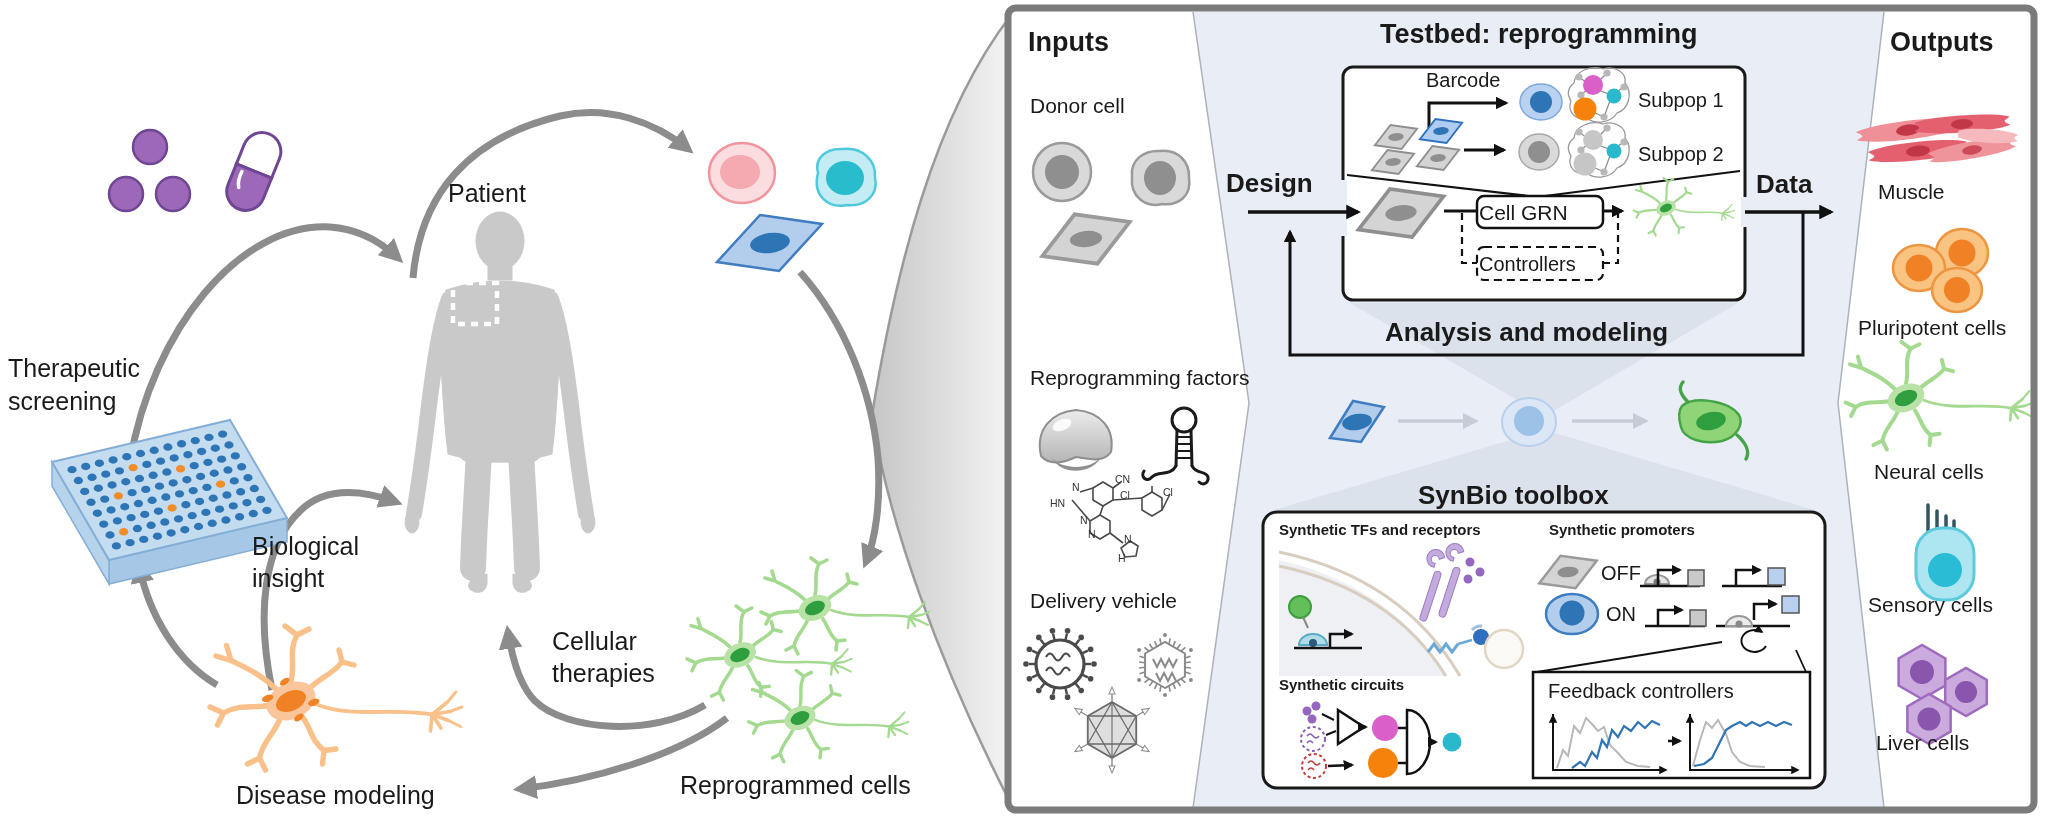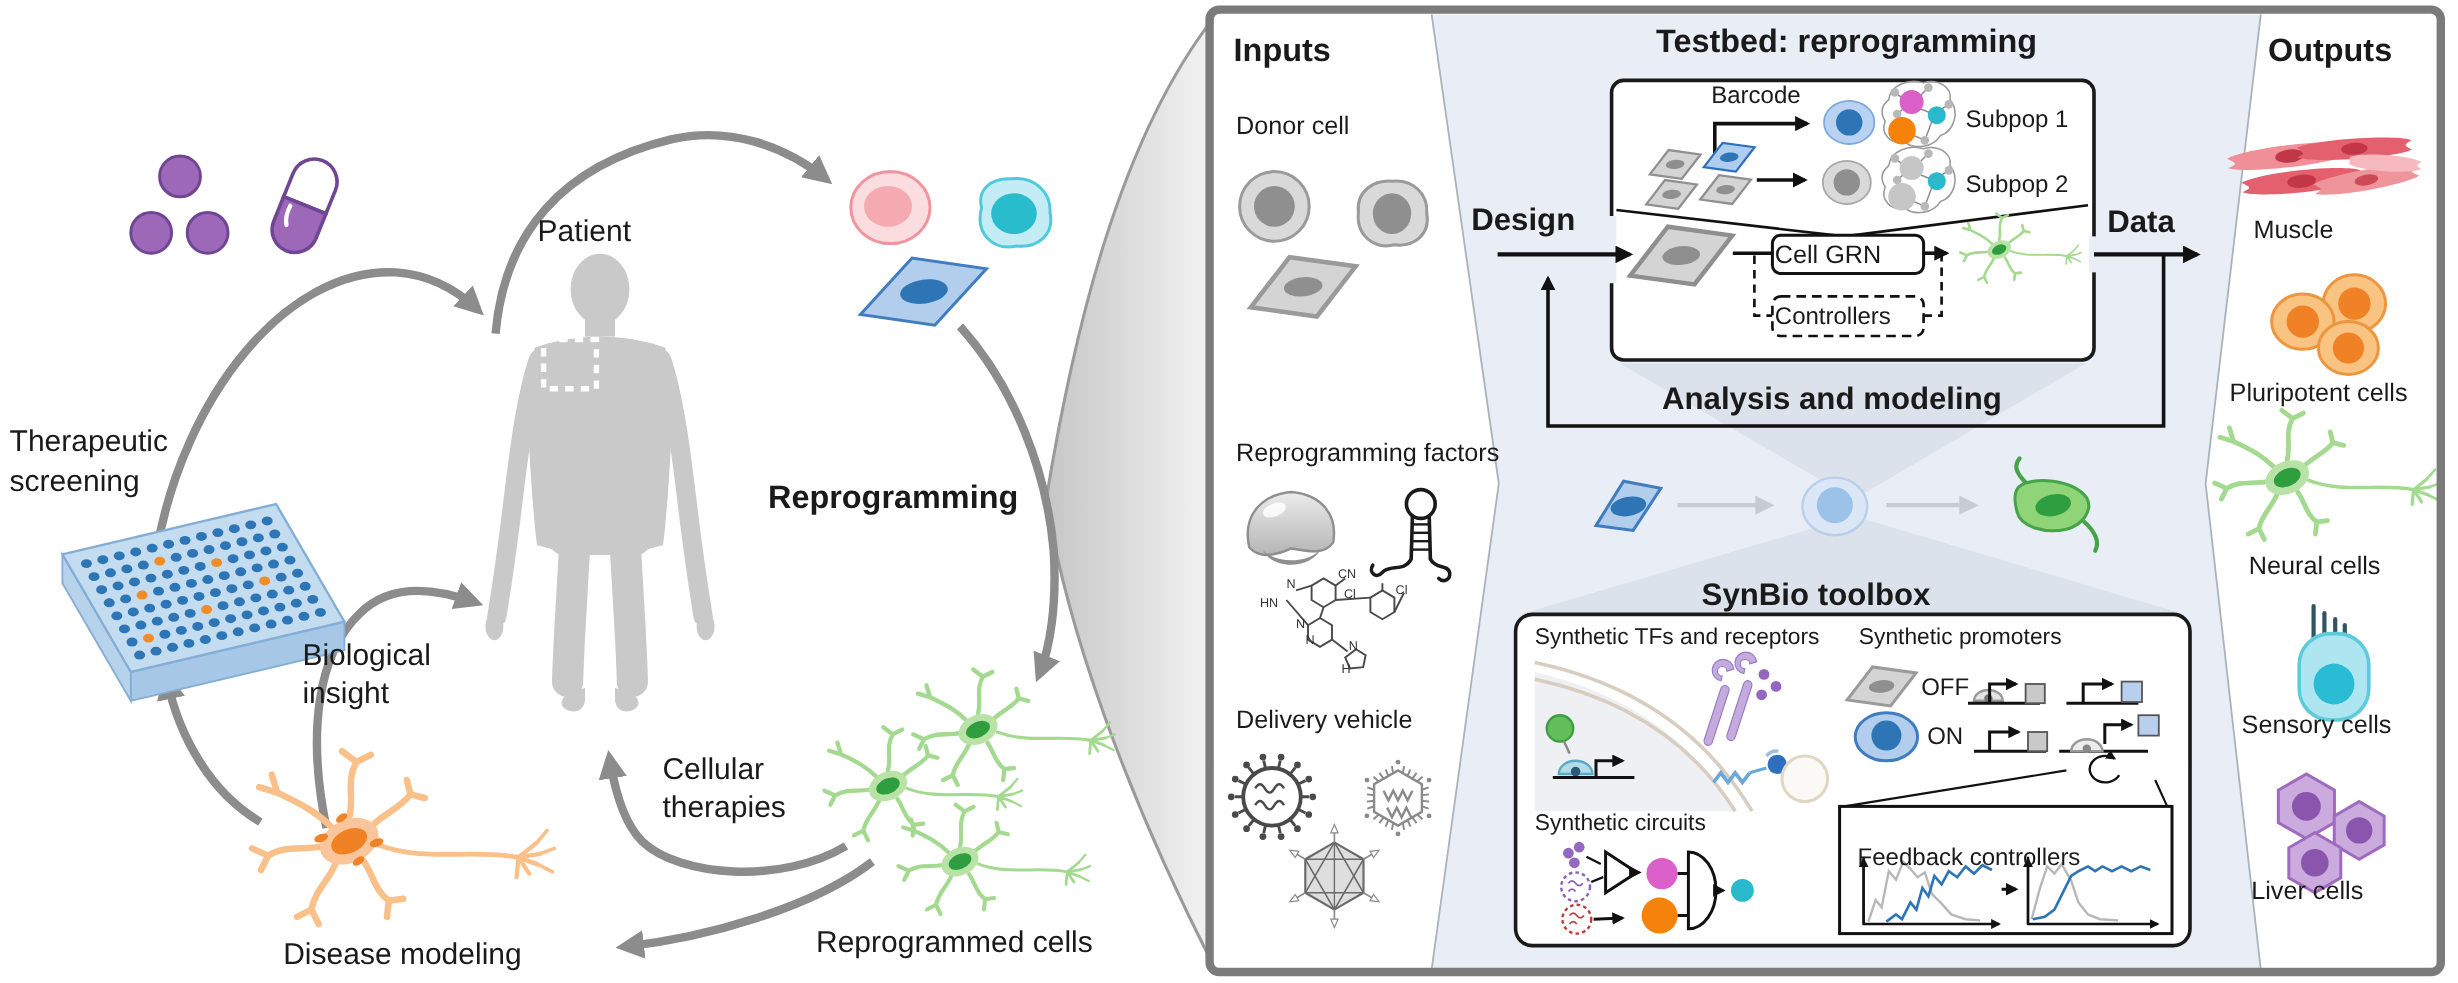--- a/index.html
+++ b/index.html
@@ -3,21 +3,21 @@
 <meta charset="utf-8">
 <style>
   html,body{margin:0;padding:0;background:#fff;}
   #stage{position:relative;width:2048px;height:819px;background:#ffffff;overflow:hidden;
          font-family:"Liberation Sans",sans-serif;color:#1a1a1a;}
   #art{position:absolute;left:0;top:0;}
   .lbl{position:absolute;text-align:left;line-height:1.2;white-space:nowrap;color:#1a1a1a;
        font-family:"Liberation Sans",sans-serif;}
   .b{font-weight:bold;}
   .s25{font-size:25px;} .s27{font-size:27px;} .s26{font-size:26px;}
-  .s21{font-size:21px;} .s20{font-size:20px;} .s19{font-size:19px;}
+  .s21{font-size:21px;} .s20{font-size:20px;} .s19{font-size:15px;font-weight:bold;}
   .tiny{font-size:10.5px;color:#333;}
   .left-a{text-align:left;}
 </style>
 </head>
 <body>
 
 <div id="stage">
 
 <svg id="art" width="2048" height="819" viewBox="0 0 2048 819">
 <defs>
@@ -636,21 +636,20 @@
 </svg>
 
 <div class="lbl s25" style="left:448px;top:178px;width:104px;">Patient</div>
 <div class="lbl s25" style="left:8px;top:353px;width:164px;">Therapeutic</div>
 <div class="lbl s25" style="left:8px;top:386px;width:164px;">screening</div>
 <div class="lbl s25" style="left:252px;top:531px;width:138px;">Biological</div>
 <div class="lbl s25" style="left:252px;top:563px;width:138px;">insight</div>
 <div class="lbl s25" style="left:236px;top:780px;width:238px;">Disease modeling</div>
 <div class="lbl s25" style="left:552px;top:626px;width:132px;">Cellular</div>
 <div class="lbl s25" style="left:552px;top:658px;width:132px;">therapies</div>
-<div class="lbl s27 b" style="left:640px;top:398px;width:238px;">Reprogramming</div>
 <div class="lbl s25" style="left:680px;top:770px;width:276px;">Reprogrammed cells</div>
 
 <div class="lbl s27 b left-a" style="left:1028px;top:26px;width:140px;">Inputs</div>
 <div class="lbl s21 left-a" style="left:1030px;top:93px;width:160px;">Donor cell</div>
 <div class="lbl s21 left-a" style="left:1030px;top:365px;width:232px;">Reprogramming factors</div>
 <div class="lbl s21 left-a" style="left:1030px;top:588px;width:180px;">Delivery vehicle</div>
 
 <div class="lbl tiny" style="left:1115px;top:473px;width:24px;">CN</div>
 <div class="lbl tiny" style="left:1072px;top:481px;width:14px;">N</div>
 <div class="lbl tiny" style="left:1050px;top:497px;width:22px;">HN</div>
@@ -670,21 +669,21 @@
 <div class="lbl s26 b" style="left:1226px;top:168px;width:122px;">Design</div>
 <div class="lbl s26 b" style="left:1756px;top:169px;width:100px;">Data</div>
 <div class="lbl s26 b" style="left:1385px;top:317px;width:325px;">Analysis and modeling</div>
 
 <div class="lbl s26 b" style="left:1418px;top:480px;width:255px;">SynBio toolbox</div>
 <div class="lbl s19 left-a" style="left:1279px;top:521px;width:256px;">Synthetic TFs and receptors</div>
 <div class="lbl s19 left-a" style="left:1549px;top:521px;width:196px;">Synthetic promoters</div>
 <div class="lbl s20 left-a" style="left:1601px;top:561px;width:52px;">OFF</div>
 <div class="lbl s20 left-a" style="left:1606px;top:602px;width:44px;">ON</div>
 <div class="lbl s19 left-a" style="left:1279px;top:676px;width:175px;">Synthetic circuits</div>
-<div class="lbl s20 left-a" style="left:1548px;top:679px;width:225px;margin-top:24px;">Feedback controllers</div>
+<div class="lbl s20 left-a" style="left:1548px;top:679px;width:225px;">Feedback controllers</div>
 
 <div class="lbl s27 b" style="left:1890px;top:26px;width:132px;">Outputs</div>
 <div class="lbl s21" style="left:1878px;top:179px;width:130px;">Muscle</div>
 <div class="lbl s21" style="left:1858px;top:315px;width:178px;">Pluripotent cells</div>
 <div class="lbl s21" style="left:1874px;top:459px;width:140px;">Neural cells</div>
 <div class="lbl s21" style="left:1868px;top:592px;width:152px;">Sensory cells</div>
 <div class="lbl s21" style="left:1876px;top:730px;width:136px;">Liver cells</div>
 
 </div>
 

